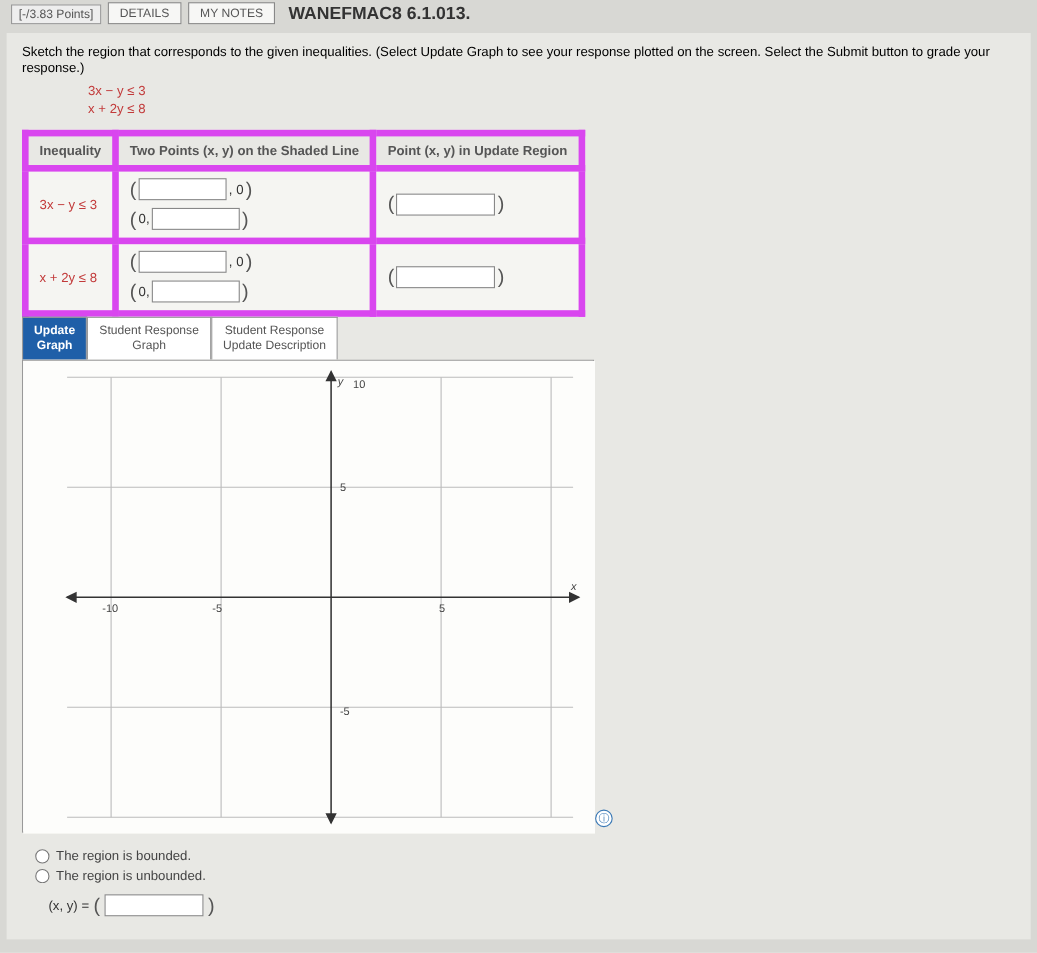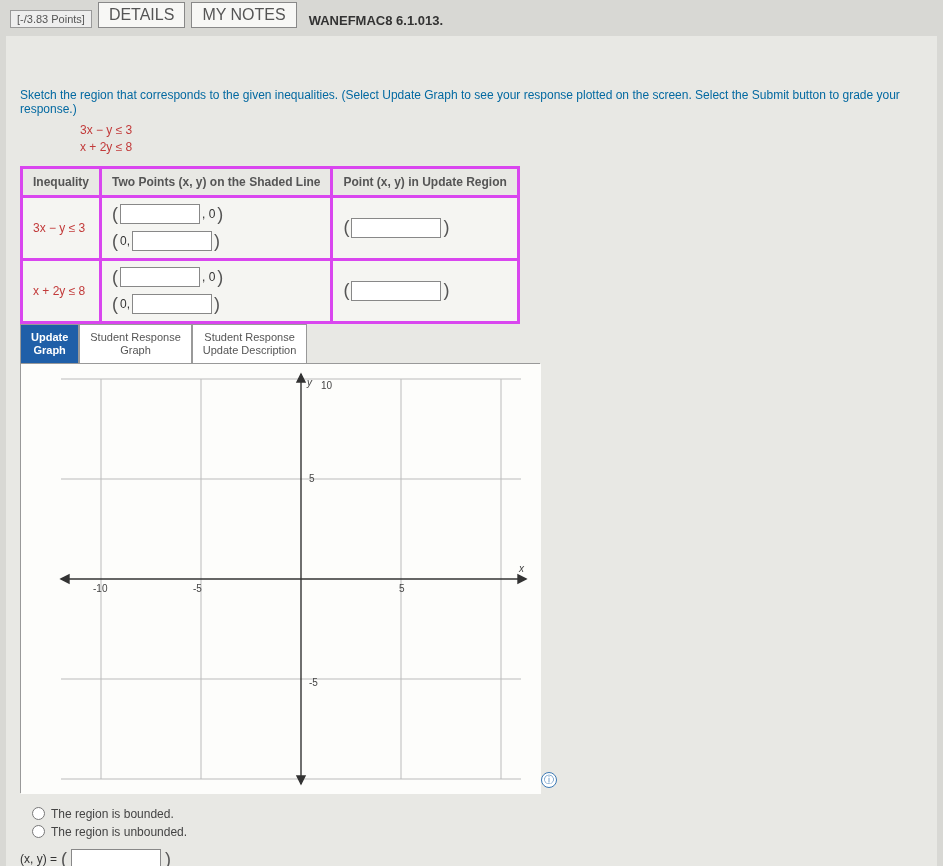--- a/index.html
+++ b/index.html
@@ -22,54 +22,53 @@
     border: 1px solid #999;
     padding: 2px 6px;
     background: #eee;
     font-size: 11px;
     color: #555;
   }
   .btn-outline {
     border: 1px solid #888;
     padding: 3px 10px;
     background: #f7f7f5;
-    font-size: 16px;
+    font-size: 11px;
     color: #555;
     cursor: pointer;
   }
   .course-code {
-    font-size: 13px;
+    font-size: 16px;
     color: #333;
     margin-left: 6px;
     font-weight: bold;
   }
   .content {
     background: #e8e8e4;
     margin: 6px;
     padding: 10px 14px 20px 14px;
   }
   .instruction {
     font-size: 12px;
-    color: #0369a1;
+    color: #000000;
     margin-bottom: 6px;
-    margin-top: 42px;
   }
   .inequalities {
     margin-left: 60px;
     color: #c23a3a;
     font-size: 12px;
     margin-bottom: 10px;
     line-height: 1.4;
   }
   table.inptable {
     border-collapse: collapse;
     background: #f5f5f2;
   }
   table.inptable th, table.inptable td {
-    border: 3px solid #d946ef;
+    border: 6px solid #d946ef;
     padding: 6px 10px;
     font-size: 12px;
     vertical-align: middle;
   }
   table.inptable th {
     background: #e8e8e4;
     color: #555;
     font-weight: bold;
   }
   .red-math { color: #c23a3a; }
@@ -135,33 +134,34 @@
     color: #3b79b5;
     font-size: 10px;
     display: flex;
     align-items: center;
     justify-content: center;
     background: #fff;
   }
   .question-block { margin-top: 10px; font-size: 12px; }
   .radio-row {
     display: flex;
-    align-items: flex-start;
+    align-items: flex-end;
     gap: 6px;
     margin-left: 12px;
     margin-top: 4px;
     color: #444;
   }
   .radio-row input[type="radio"] { margin: 0; }
   .corner-row {
     display: flex;
     align-items: center;
     gap: 4px;
     margin-top: 6px;
     font-size: 12px;
+    margin-left: 24px;
   }
 </style>
 </head>
 <body>
 
 <div class="top-bar">
   <span class="points-box">[-/3.83 Points]</span>
   <span class="btn-outline">DETAILS</span>
   <span class="btn-outline">MY NOTES</span>
   <span class="course-code">WANEFMAC8 6.1.013.</span>

